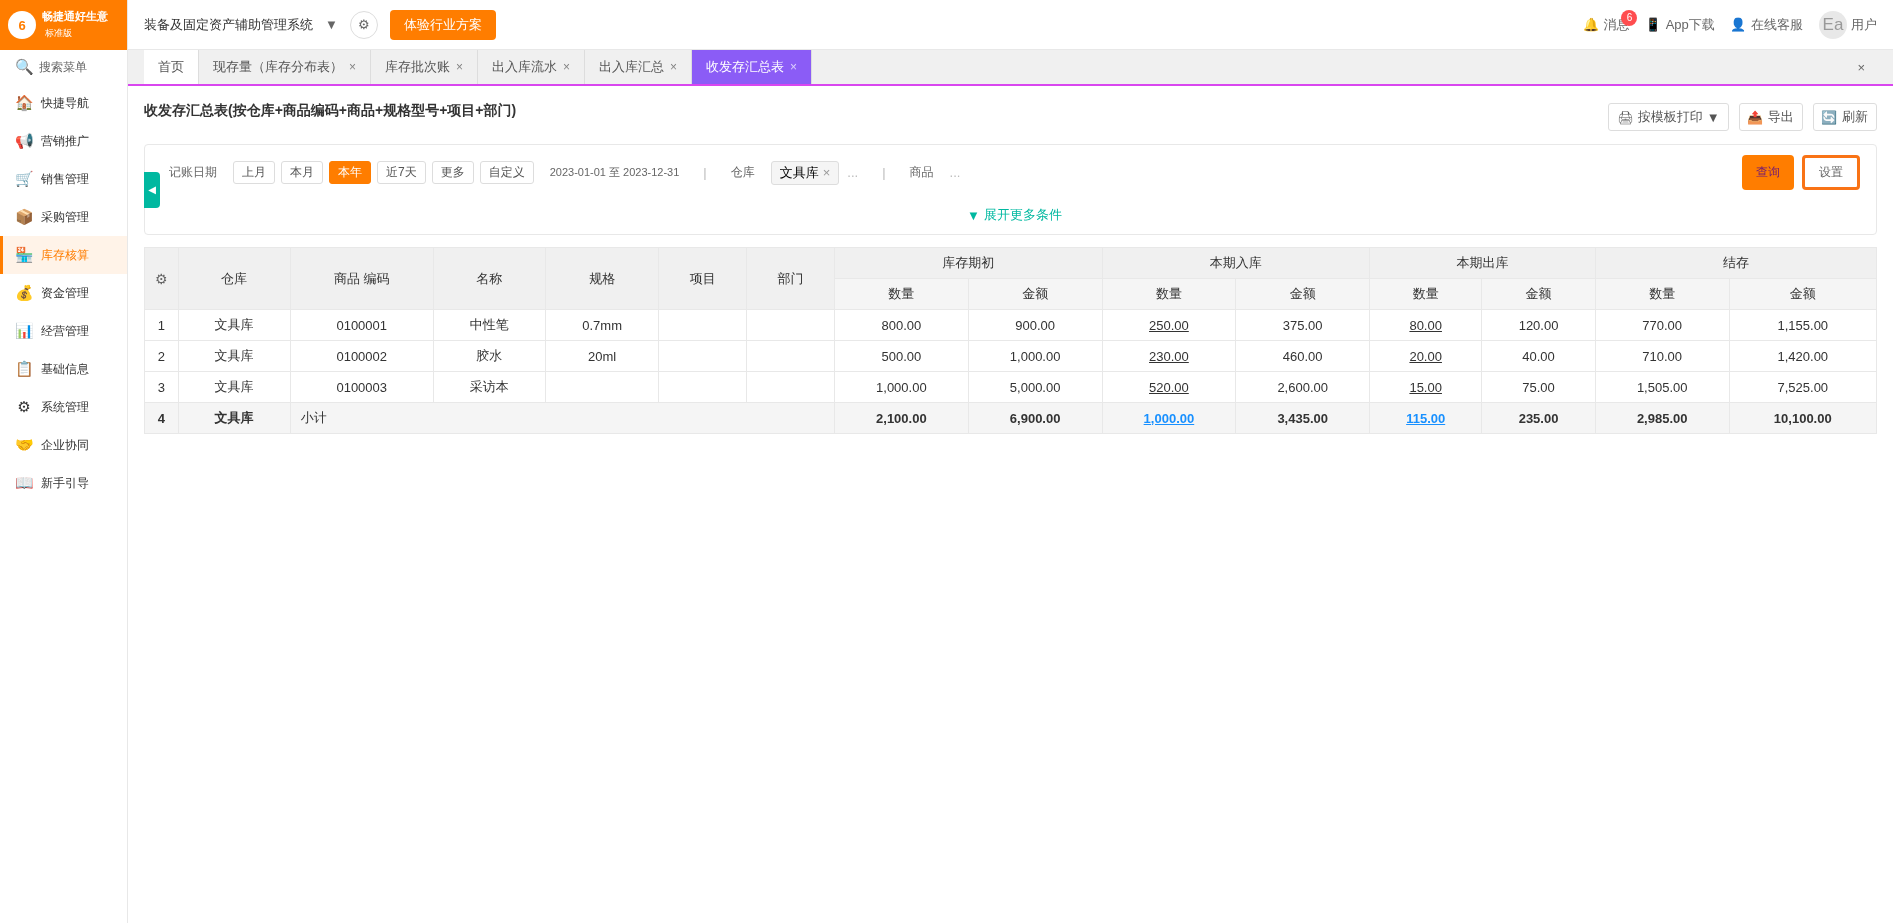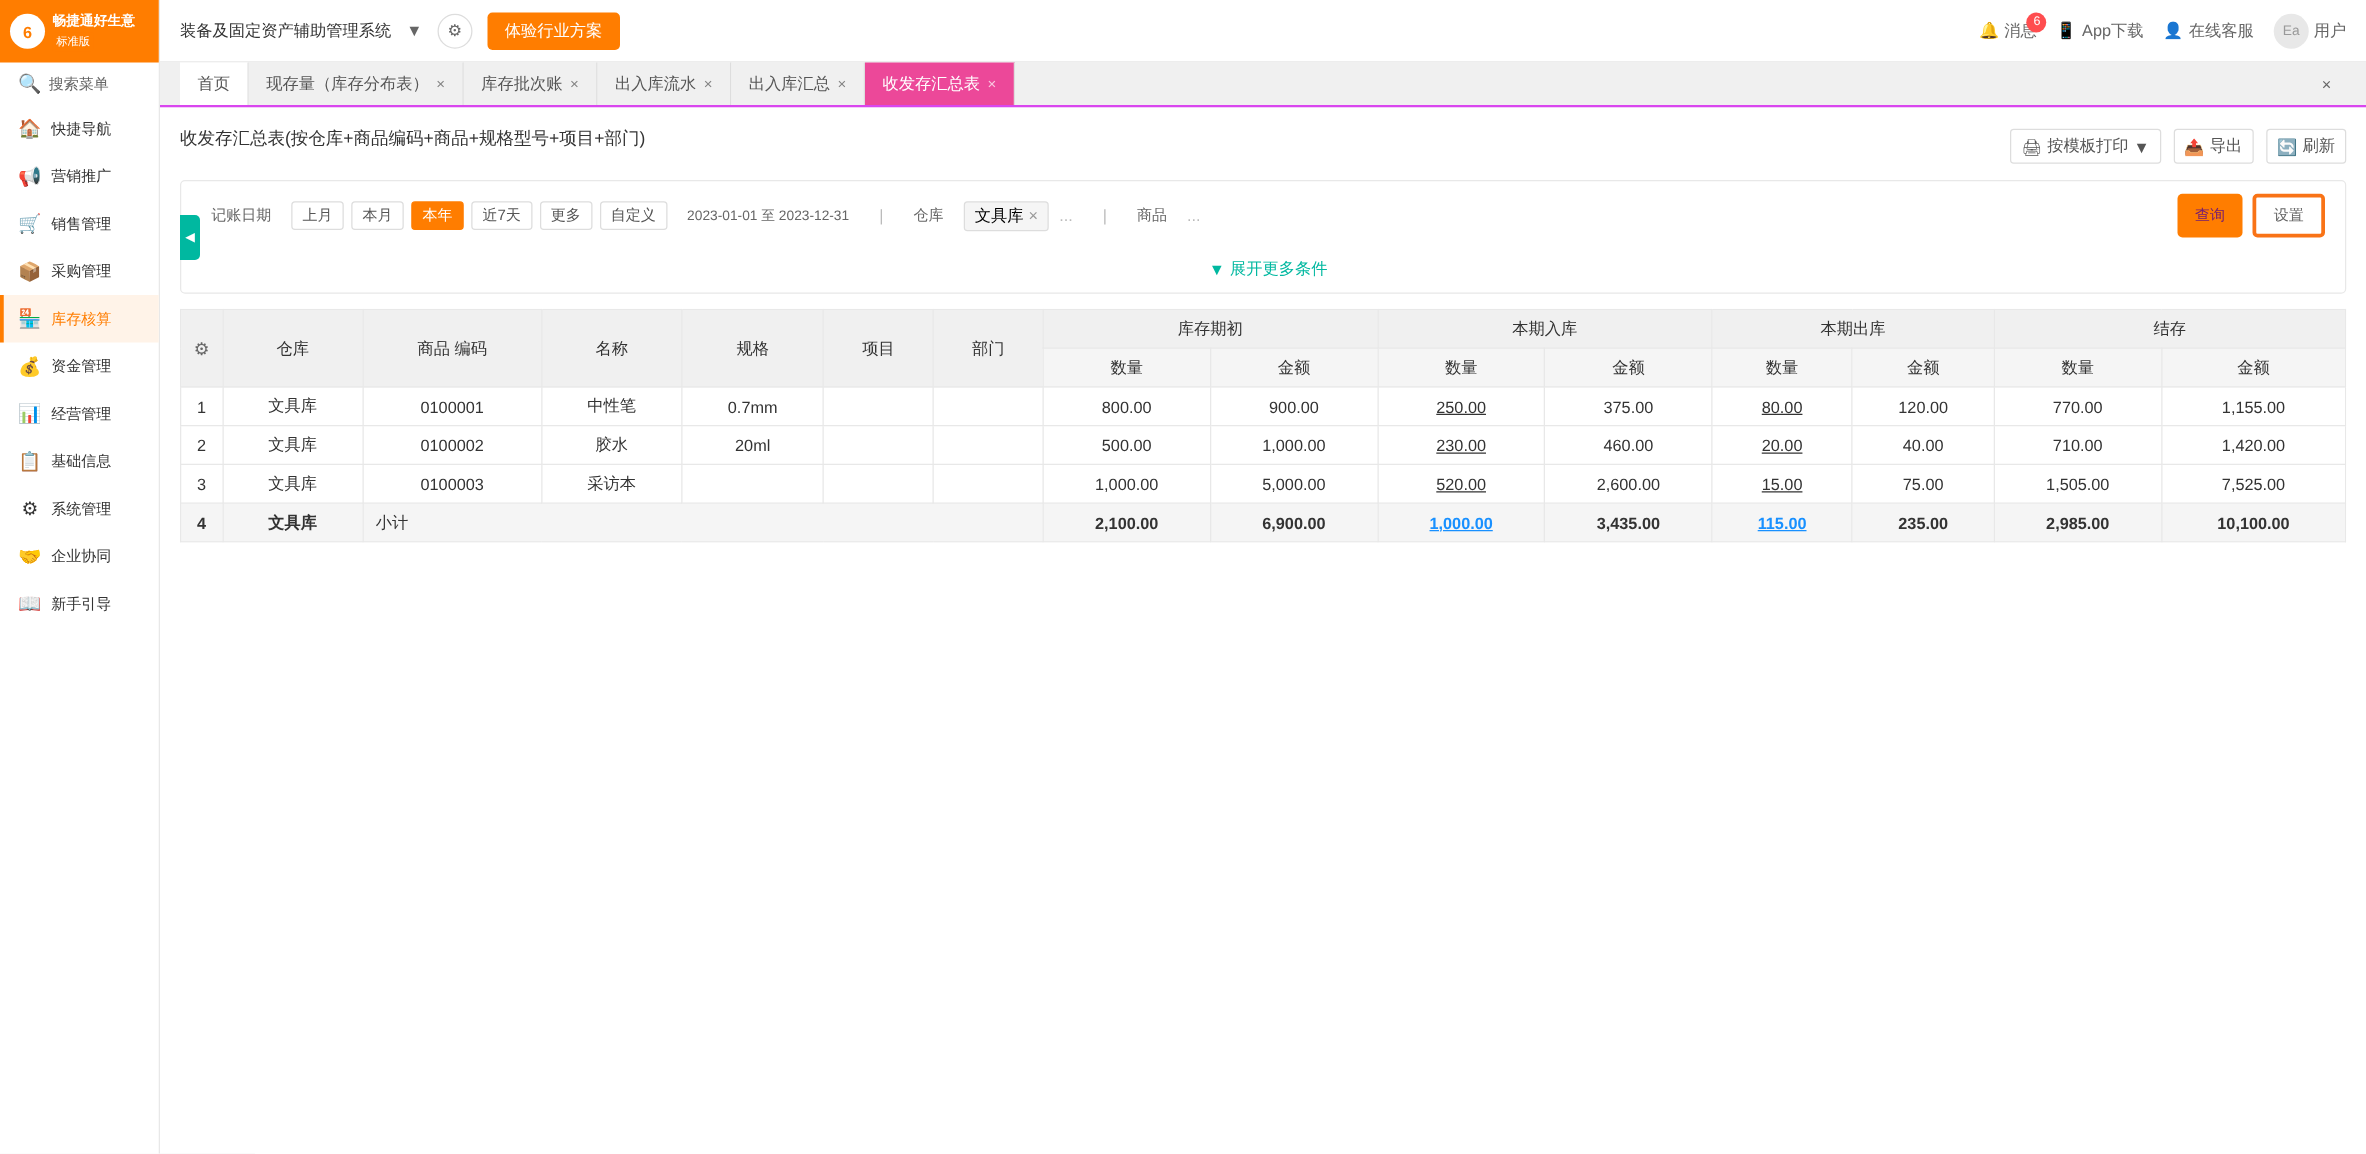--- a/index.html
+++ b/index.html
@@ -27,30 +27,30 @@
     .header-settings-btn { width: 28px; height: 28px; border-radius: 50%; display: flex; align-items: center; justify-content: center; cursor: pointer; color: #666; border: 1px solid #ddd; }
     .header-trial-btn { background: #ff7d00; color: #fff; border: none; padding: 6px 14px; border-radius: 4px; cursor: pointer; font-size: 13px; }
     .header-right { display: flex; align-items: center; gap: 16px; color: #666; font-size: 12px; }
     .header-right-item { display: flex; align-items: center; gap: 4px; cursor: pointer; position: relative; }
     .badge { background: #ff4d4f; color: #fff; border-radius: 8px; font-size: 10px; padding: 0 4px; min-width: 16px; height: 16px; display: flex; align-items: center; justify-content: center; position: absolute; top: -6px; right: -8px; }
     .user-avatar { width: 28px; height: 28px; background: #e8e8e8; border-radius: 50%; display: flex; align-items: center; justify-content: center; color: #999; }
 
     
     .tab-bar { display: flex; align-items: center; background: #f0f0f0; border-bottom: 2px solid #d946ef; flex-shrink: 0; padding: 0 16px; }
     .tab { display: flex; align-items: center; gap: 6px; padding: 8px 14px; cursor: pointer; color: #555; border-right: 1px solid #ddd; white-space: nowrap; font-size: 12px; background: #f0f0f0; }
-    .tab.active { background: #ec4899; color: #fff; justify-content: space-between; }
+    .tab.active { background: #8b5cf6; color: #fff; justify-content: space-between; }
     .tab-close { font-size: 12px; cursor: pointer; opacity: 0.7; }
     .tab-home { background: #fff; }
     .tab-bar-close { margin-left: auto; padding: 8px 12px; cursor: pointer; color: #666; }
 
     
     .page-content { flex: 1; overflow: auto; background: #fff; padding: 16px; }
 
     
-    .page-title { font-size: 14px; font-weight: normal; color: #333; margin-bottom: 12px; }
+    .page-title { font-size: 14px; font-weight: bold; color: #333; margin-bottom: 12px; }
 
     
     .filter-bar { background: #fff; border: 1px solid #e8e8e8; border-radius: 4px; padding: 10px 16px; margin-bottom: 12px; position: relative; }
     .filter-row { display: flex; align-items: center; gap: 16px; flex-wrap: wrap; }
     .filter-label { color: #666; font-size: 12px; white-space: nowrap; }
     .filter-date-group { display: flex; align-items: center; gap: 6px; }
     .filter-btn { padding: 2px 8px; border: 1px solid #ddd; border-radius: 3px; cursor: pointer; font-size: 12px; color: #555; background: #fff; }
     .filter-btn.active { background: #ff7d00; color: #fff; border-color: #ff7d00; }
     .filter-date-range { color: #666; font-size: 11px; }
     .filter-warehouse { display: flex; align-items: center; gap: 8px; }
@@ -160,21 +160,21 @@
       <div class="header-right-item">
         <span>📱</span>
         <span>App下载</span>
       </div>
       <div class="header-right-item">
         <span>👤</span>
         <span>在线客服</span>
       </div>
       <div class="header-right-item">
         <div class="user-avatar">
-          <span style="font-size:11px;">Ea</span>
+          <span style="font-size:17px;">Ea</span>
         </div>
         <span>用户</span>
       </div>
     </div>
   </div>
 
   <div class="tab-bar">
     <div class="tab tab-home">
       <span>首页</span>
     </div>

